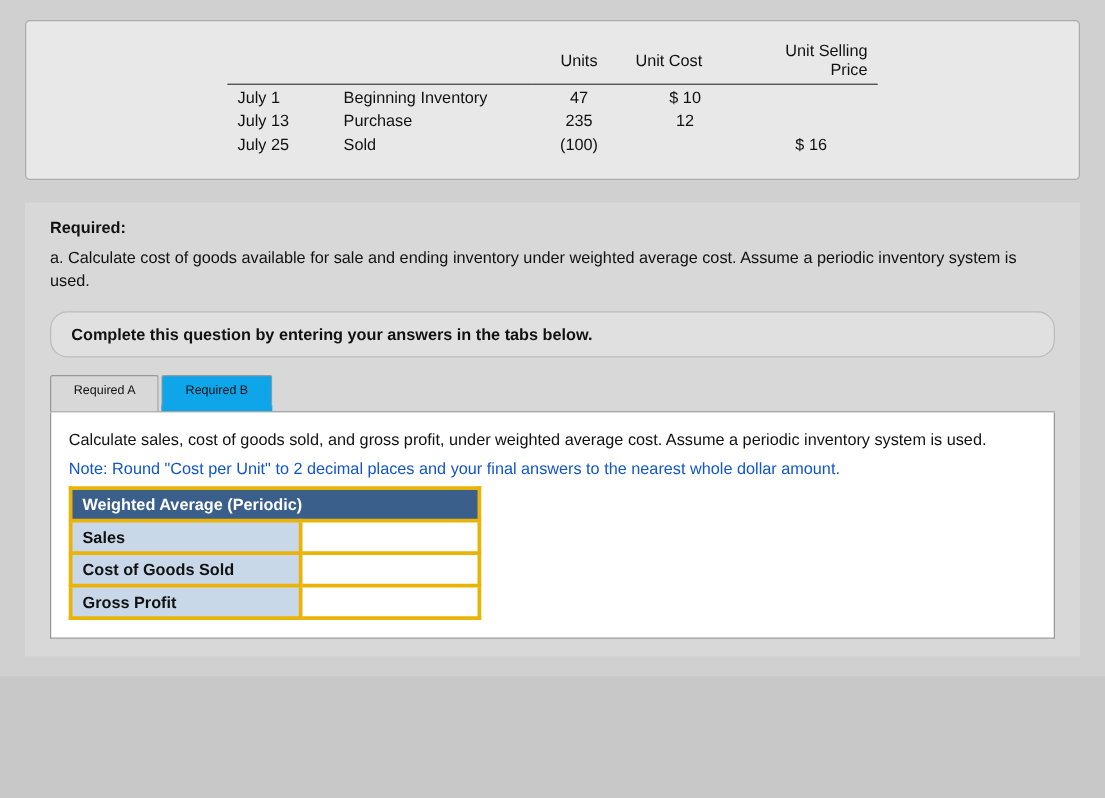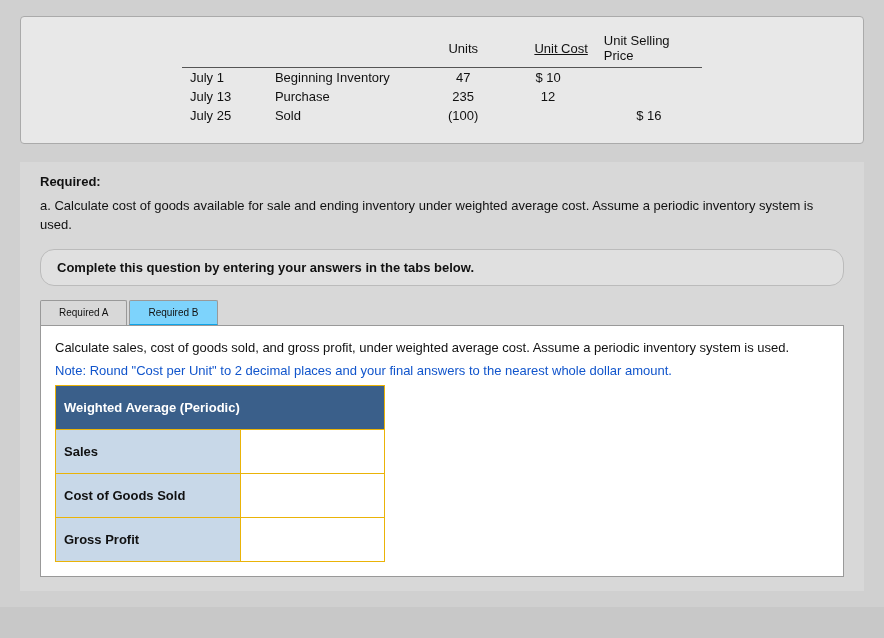--- a/index.html
+++ b/index.html
@@ -92,22 +92,22 @@
       border: 1px solid #999;
       border-bottom: none;
       background: #d8d8d8;
       cursor: pointer;
       font-size: 10px;
       border-radius: 2px 2px 0 0;
       margin-right: 2px;
     }
 
     .tab.active {
-      background: #7dd3fc;
-      border-bottom: 1px solid #0ea5e9;
+      background: #0ea5e9;
+      border-bottom: 5px solid #0ea5e9;
       font-weight: normal;
     }
 
     
     .tab-content {
       background: #fff;
       border: 1px solid #999;
       border-top: none;
       padding: 12px 14px 14px 14px;
     }
@@ -127,22 +127,22 @@
       margin-bottom: 12px;
     }
 
     
     .answer-table {
       border-collapse: collapse;
       width: 330px;
     }
 
     .answer-table tr td {
-      border: 1px solid #eab308;
-      padding: 14px 8px;
+      border: 3px solid #eab308;
+      padding: 4px 8px;
       font-size: 13px;
     }
 
     .answer-table tr td.label-cell {
       background: #c8d8e8;
       font-weight: bold;
       width: 180px;
     }
 
     .answer-table tr td.header-label {
@@ -170,22 +170,22 @@
 
 <div class="main-content">
 
   <div class="inventory-table-container">
     <table class="inv-table">
       <thead>
         <tr>
           <th style="width:80px;"></th>
           <th style="width:150px;"></th>
           <th style="width:70px; text-align:center;">Units</th>
-          <th style="width:90px; text-align:right;text-decoration:underline;">Unit Cost</th>
-          <th style="width:100px; text-align:left;">
+          <th style="width:90px; text-align:left;">Unit Cost</th>
+          <th style="width:100px; text-align:right;">
             <span>Unit Selling</span><br>
             <span>Price</span>
           </th>
         </tr>
       </thead>
       <tbody>
         <tr>
           <td>July 1</td>
           <td>Beginning Inventory</td>
           <td class="num">47</td>

